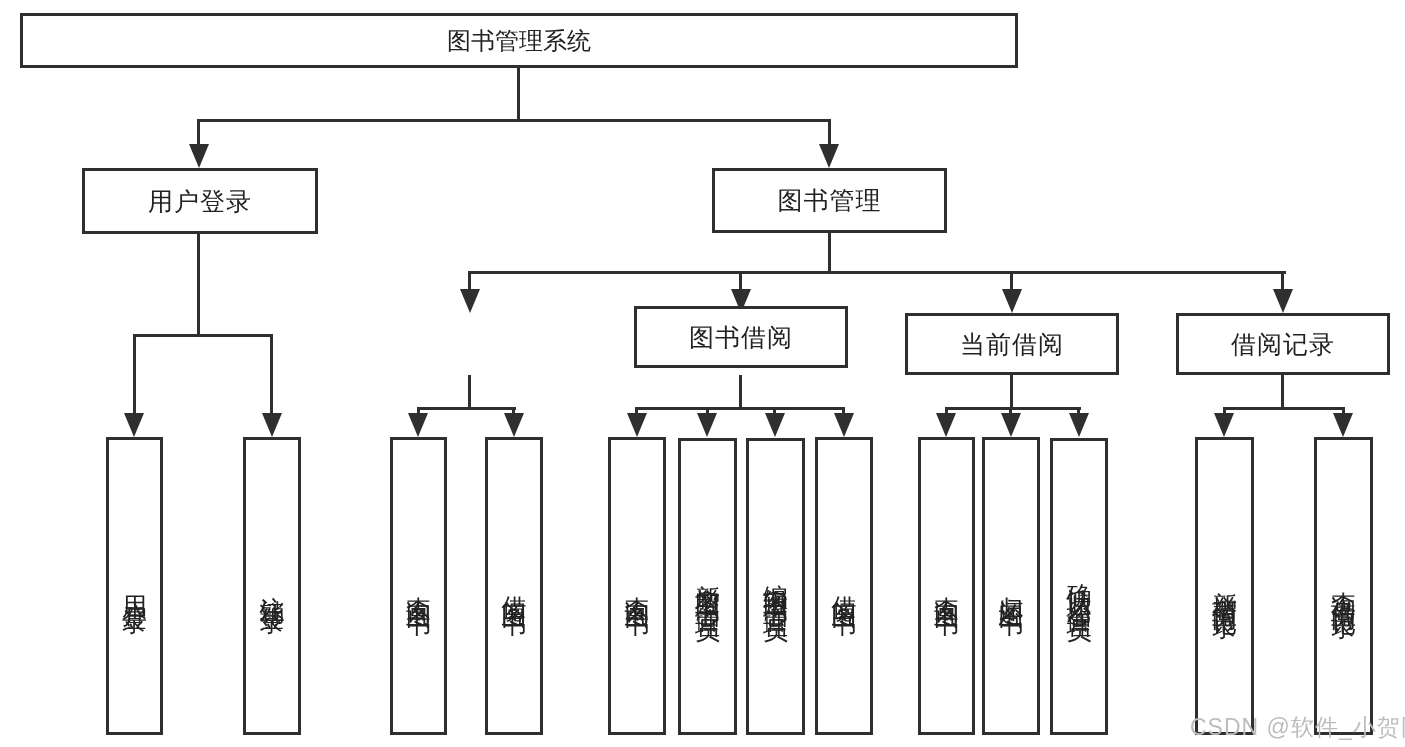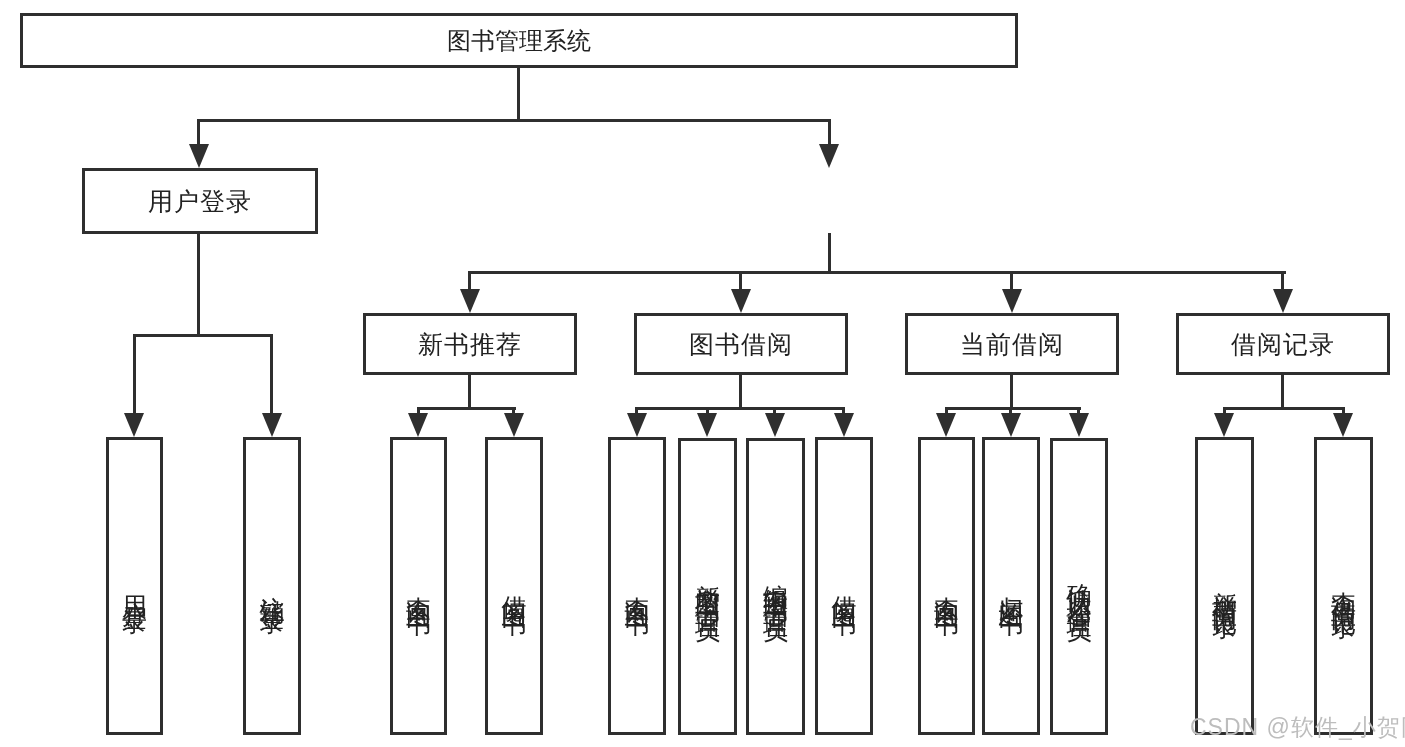--- a/index.html
+++ b/index.html
@@ -47,41 +47,41 @@
   <div class="box titlebox" style="left:20px;top:13px;width:998px;height:55px;">图书管理系统</div>
 
   <div class="vl" style="left:517px;top:68px;height:53px;"></div>
   <div class="hl" style="left:197px;top:119px;width:634px;"></div>
   <div class="vl" style="left:197px;top:119px;height:28px;"></div>
   <div class="vl" style="left:828px;top:119px;height:28px;"></div>
   <div class="ar" style="left:189px;top:144px;"></div>
   <div class="ar" style="left:819px;top:144px;"></div>
 
   <div class="box hbox" style="left:82px;top:168px;width:236px;height:66px;">用户登录</div>
+  <div class="box hbox" style="left:712px;top:168px;width:235px;height:65px;">图书管理</div>
 
   <div class="vl" style="left:197px;top:233px;height:103px;"></div>
   <div class="hl" style="left:133px;top:334px;width:140px;"></div>
   <div class="vl" style="left:133px;top:334px;height:81px;"></div>
   <div class="vl" style="left:270px;top:334px;height:81px;"></div>
   <div class="ar" style="left:124px;top:413px;"></div>
   <div class="ar" style="left:262px;top:413px;"></div>
 
   <div class="vl" style="left:828px;top:233px;height:40px;"></div>
   <div class="hl" style="left:468px;top:271px;width:818px;"></div>
   <div class="vl" style="left:468px;top:271px;height:20px;"></div>
   <div class="vl" style="left:739px;top:271px;height:20px;"></div>
   <div class="vl" style="left:1010px;top:271px;height:20px;"></div>
   <div class="vl" style="left:1281px;top:271px;height:20px;"></div>
   <div class="ar" style="left:460px;top:289px;"></div>
   <div class="ar" style="left:731px;top:289px;"></div>
   <div class="ar" style="left:1002px;top:289px;"></div>
   <div class="ar" style="left:1273px;top:289px;"></div>
 
-  <div class="box hbox" style="left:363px;top:313px;width:214px;height:62px;">新书推荐</div>
-  <div class="box hbox" style="left:634px;top:313px;width:214px;height:62px;">图书借阅</div>
+  <div class="box hbox" style="left:634px;top:306px;width:214px;height:62px;">图书借阅</div>
   <div class="box hbox" style="left:1176px;top:313px;width:214px;height:62px;">借阅记录</div>
   <div class="box hbox" style="left:905px;top:313px;width:214px;height:62px;">当前借阅</div>
 
   <div class="vl" style="left:468px;top:375px;height:34px;"></div>
   <div class="hl" style="left:417px;top:407px;width:99px;"></div>
   <div class="vl" style="left:417px;top:407px;height:9px;"></div>
   <div class="vl" style="left:512px;top:407px;height:9px;"></div>
   <div class="ar" style="left:408px;top:413px;"></div>
   <div class="ar" style="left:504px;top:413px;"></div>
 

